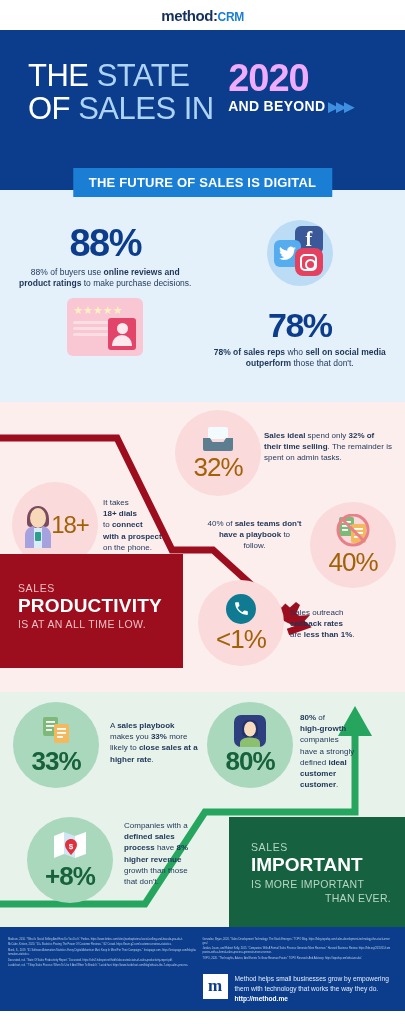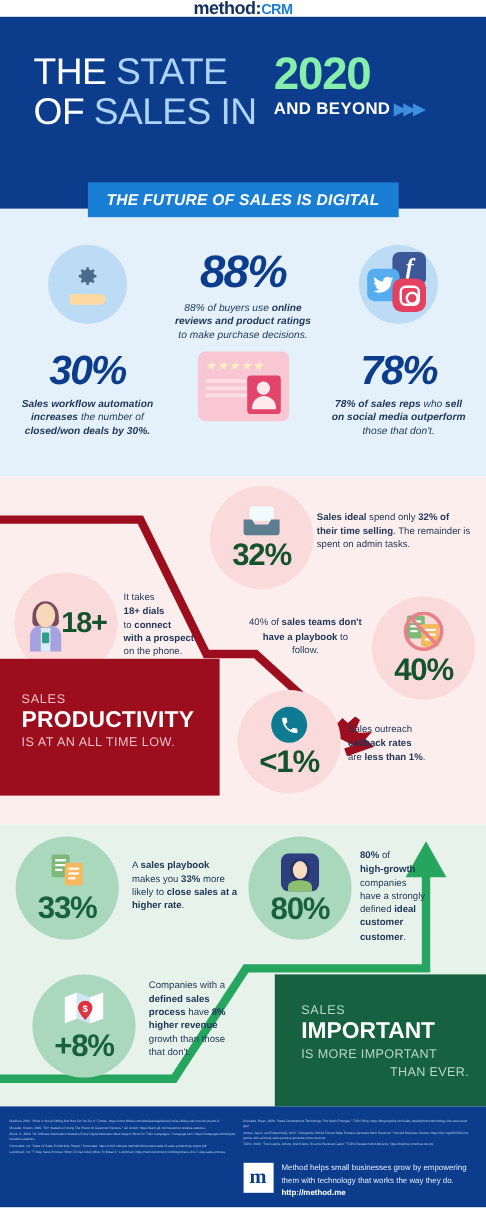--- a/index.html
+++ b/index.html
@@ -4,39 +4,39 @@
 <style>
   * { box-sizing: border-box; margin:0; padding:0; }
   body {
     width:405px; height:1024px;
     font-family:"Liberation Sans", sans-serif;
     background:#ffffff; overflow:hidden;
   }
   .page { position:relative; width:405px; height:1024px; }
 
   
-  .logobar { height:14px; background:#fff; display:flex; align-items:center; justify-content:center; }
+  .logobar { height:30px; background:#fff; display:flex; align-items:center; justify-content:center; }
   .logo-text { font-size:15px; font-weight:bold; letter-spacing:-0.4px; }
   .logo-m { color:#14305c; }
   .logo-crm { color:#1a7fd4; font-size:12px; font-weight:bold; }
 
   
   .hero { background:#0c3d8c; height:160px; position:relative; }
   .hero-inner { padding:30px 0 0 28px; }
   .hero-l1, .hero-l2 { font-size:31px; font-weight:normal; line-height:1.05; letter-spacing:-0.5px; }
   .w-white { color:#ffffff; }
   .w-lblue { color:#aed4f5; }
   .hero-left { display:inline-block; vertical-align:top; }
   .hero-right { display:inline-block; vertical-align:top; margin-left:10px; }
-  .hero-year { font-size:38px; font-weight:bold; color:#86efac; line-height:0.95; letter-spacing:-1px; }
+  .hero-year { font-size:38px; font-weight:bold; color:#f0abfc; line-height:0.95; letter-spacing:-1px; }
   .hero-beyond { font-size:14px; font-weight:bold; color:#fff; letter-spacing:0.3px; margin-top:2px; }
   .chevs { display:inline-block; color:#3e8fe0; letter-spacing:-2px; font-size:13px; margin-left:3px;}
 
   
-  .digital { background:#e4f1fb; position:relative; padding-bottom:32px;font-style:italic; }
+  .digital { background:#e4f1fb; position:relative; padding-bottom:32px; }
   .digital-banner {
     position:absolute; top:-22px; left:50%; transform:translateX(-50%);
     background:#1a7fd4; color:#fff; font-size:13px; font-weight:bold;
     padding:7px 16px; white-space:nowrap; letter-spacing:0.2px;
   }
   .dig-grid { display:flex; padding:30px 8px 0 8px; }
   .dig-col { flex:1; text-align:center; position:relative; }
   .circle-icon { width:66px; height:66px; border-radius:50%; background:#bcdcf5;
                  margin:0 auto; display:flex; align-items:center; justify-content:center; }
   .bignum-navy { font-size:34px; font-weight:bold; color:#0c3d8c; letter-spacing:-1.5px; line-height:1; }
@@ -68,21 +68,21 @@
           left:28px; top:28px; display:flex; align-items:center; justify-content:center;}
   .ig-sq { width:17px; height:17px; border:2.4px solid #fff; border-radius:5px; position:relative; }
   .ig-sq:after { content:""; position:absolute; width:7px; height:7px; border:2px solid #fff;
                  border-radius:50%; left:3px; top:3px; }
   .hand { width:30px; height:9px; background:#fcd9a0; border-radius:2px 7px 7px 2px; }
 
   
   .prod { background:#fdeeee; position:relative; height:290px; }
   .pc { border-radius:50%; background:#fadada; position:absolute; display:flex;
         flex-direction:column; align-items:center; justify-content:center; }
-  .bignum-red { font-size:26px; font-weight:bold; color:#14532d; letter-spacing:-1px; line-height:1; }
+  .bignum-red { font-size:26px; font-weight:normal; color:#a16207; letter-spacing:-1px; line-height:1; }
   .cap-d { font-size:8px; color:#1d3557; line-height:1.4; position:absolute; }
   .cap-d b { font-weight:bold; }
   .prod-box { position:absolute; left:0; top:152px; width:183px; height:114px;
               background:#9c0e1e; color:#fff; padding:28px 0 0 18px; }
   .bx-small { font-size:10.5px; letter-spacing:0.6px; color:#f0bfc4; }
   .bx-big { font-size:19px; font-weight:bold; letter-spacing:0.2px; margin:1px 0 1px; }
   .bx-sub { font-size:10.5px; letter-spacing:0.4px; color:#f0bfc4; }
 
   
   .strat { background:#e7f2ea; position:relative; height:235px; }
@@ -138,35 +138,20 @@
         </div>
       </div>
     </div>
   </div>
 
   <div class="digital">
     <div class="digital-banner">THE FUTURE OF SALES IS DIGITAL</div>
 
     <div class="dig-grid">
 
-      <div class="dig-col c1">
-        <div class="circle-icon">
-          <div style="display:flex;flex-direction:column;align-items:center;">
-            <svg width="22" height="22" viewBox="0 0 24 24">
-                <path fill="#4a6b8a" d="M12 8a4 4 0 100 8 4 4 0 000-8zm0 2.4a1.6 1.6 0 110 3.2 1.6 1.6 0 010-3.2z"></path>
-                <path fill="#4a6b8a" d="M11 3h2l.4 2.1 1.8.75 1.8-1.2 1.4 1.4-1.2 1.8.75 1.8L20 10v2l-2.1.4-.75 1.8 1.2 1.8-1.4 1.4-1.8-1.2-1.8.75L13 19h-2l-.4-2.1-1.8-.75-1.8 1.2-1.4-1.4 1.2-1.8L6.1 12.4 4 12v-2l2.1-.4.75-1.8-1.2-1.8 1.4-1.4 1.8 1.2 1.8-.75z"></path>
-              </svg>
-            <div class="hand" style="margin-top:3px;"></div>
-          </div>
-        </div>
-        <div class="bignum-navy">30%</div>
-        <div class="cap">
-          <b>Sales workflow automation increases</b> the number of <b>closed/won deals by 30%.</b>
-        </div>
-      </div>
 
       <div class="dig-col c2">
         <div class="bignum-navy">88%</div>
         <div class="cap">
           88% of buyers use <b>online reviews and product ratings</b> to make purchase decisions.
         </div>
         <div class="review-card">
           <div class="stars">★★★★★</div>
           <div class="rlines">
             <div class="rline"></div>

